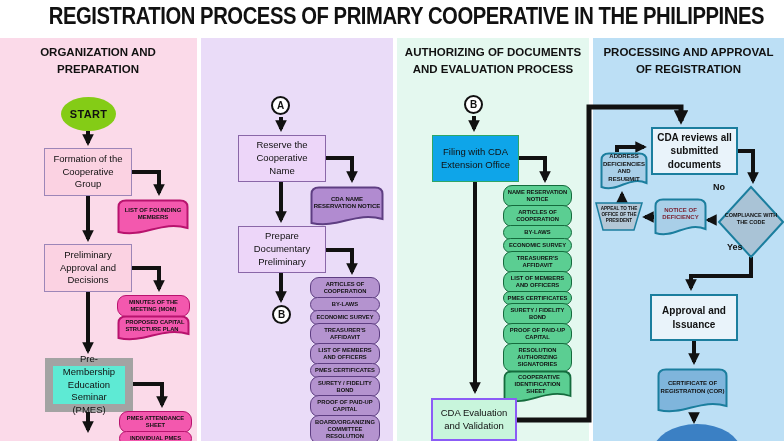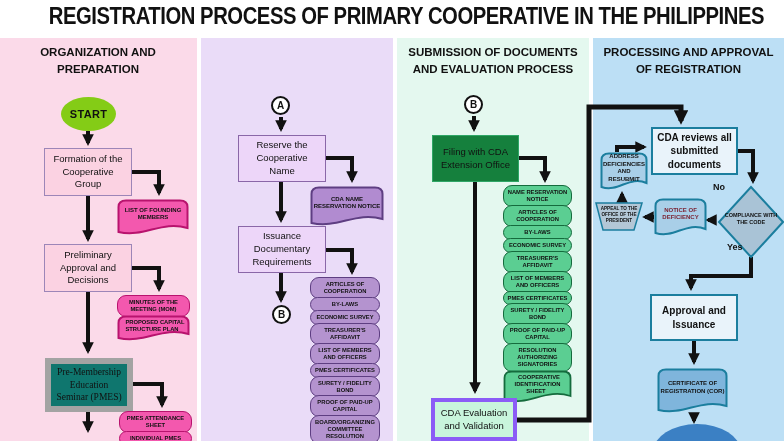--- a/index.html
+++ b/index.html
@@ -17,24 +17,24 @@
   #h1{left:8px;width:180px;}
   #h2{left:206px;width:182px;}
   #h3{left:400px;width:186px;}
   #h4{left:597px;width:183px;}
   svg.wires{position:absolute;inset:0;pointer-events:none;}
   .wire{fill:none;stroke:#111;stroke-width:4;marker-end:url(#ah);}
   .wire.thick{stroke-width:5;}
   .box{position:absolute;display:flex;align-items:center;justify-content:center;text-align:center;
        font-size:9.5px;line-height:1.35;padding:2px 4px;box-sizing:border-box;}
   .pinkbox{background:#FBD2E2;border:1.5px solid #9C86B8;}
-  .pmesbox{background:#0f766e;border:6px solid #a3a3a3;font-family:Liberation Serif, serif;}
+  .pmesbox{background:#5eead4;border:8px solid #a3a3a3;}
   .purplebox{background:#EDD6F9;border:1.5px solid #8A67A8;}
-  .greenbox{background:#15803d;border:1.5px solid #2FA666;}
-  .evalbox{background:#C8F5DC;border:4px solid #8b5cf6;}
+  .greenbox{background:#0ea5e9;border:1.5px solid #2FA666;}
+  .evalbox{background:#C8F5DC;border:2px solid #8b5cf6;}
   .bluebox{background:#E9F3FA;border:2px solid #1B7E9E;font-weight:700;font-size:10px;}
   .circ{position:absolute;width:19px;height:19px;border-radius:50%;background:#fff;border:2px solid #111;
         display:flex;align-items:center;justify-content:center;font-size:10px;font-weight:800;box-sizing:border-box;}
   .startnode{position:absolute;left:61px;top:97px;width:55px;height:34px;border-radius:50%;
         background:#84cc16;display:flex;align-items:center;justify-content:center;
         font-size:11px;font-weight:800;letter-spacing:.3px;}
   .endnode{position:absolute;left:653px;top:424px;width:88px;height:56px;border-radius:50%;background:#3B80C4;}
   .flag{position:absolute;display:flex;align-items:center;justify-content:center;text-align:center;
         font-size:6px;font-weight:700;line-height:1.25;}
   .flag .lbl{position:relative;z-index:1;padding:0 3px 6px 3px;}
@@ -66,21 +66,21 @@
 <div class="canvas">
 
   <div class="panel" id="p1"></div>
   <div class="panel" id="p2"></div>
   <div class="panel" id="p3"></div>
   <div class="panel" id="p4"></div>
 
   <div class="title"><span>REGISTRATION PROCESS OF PRIMARY COOPERATIVE  IN THE PHILIPPINES</span></div>
 
   <div class="hdr" id="h1">ORGANIZATION AND PREPARATION</div>
-  <div class="hdr" id="h3">SUBMISSION OF DOCUMENTS AND EVALUATION PROCESS</div>
+  <div class="hdr" id="h3">AUTHORIZING OF DOCUMENTS AND EVALUATION PROCESS</div>
   <div class="hdr" id="h4">PROCESSING AND APPROVAL OF REGISTRATION</div>
 
   <svg class="wires" width="784" height="441">
     <defs>
       <marker id="ah" viewBox="0 0 10 10" refX="7.5" refY="5" markerWidth="2.9" markerHeight="2.9" orient="auto-start-reverse">
         <path d="M0,0 L10,5 L0,10 z" fill="#111"></path>
       </marker>
     </defs>
 
     <polyline class="wire" points="88,131 88,143"></polyline>
@@ -138,21 +138,21 @@
   </div>
 
   <div class="circ" style="left:271px;top:96px;">A</div>
   <div class="box purplebox" style="left:238px;top:135px;width:88px;height:47px;">Reserve the Cooperative Name</div>
   <div class="flag fpurp" style="left:310px;top:186px;width:74px;height:40px;">
       <svg width="74" height="48" class="flag-svg">
         <path d="M1.5,8 Q1.5,1.5 9,1.5 H65 Q72.5,1.5 72.5,8 V33 C45.88,25 28.12,43 1.5,37 Z"></path>
       </svg>
     <span class="lbl">CDA NAME RESERVATION NOTICE</span>
   </div>
-  <div class="box purplebox" style="left:238px;top:226px;width:88px;height:47px;">Issuance Documentary Requirements</div>
+  <div class="box purplebox" style="left:238px;top:226px;width:88px;height:47px;">Prepare Documentary Preliminary</div>
   <div class="circ" style="left:272px;top:305px;">B</div>
   <div class="stack" style="left:310px;top:277px;width:70px;">
     <div class="stk-item spurp first">ARTICLES OF COOPERATION</div>
     <div class="stk-item spurp">BY-LAWS</div>
     <div class="stk-item spurp">ECONOMIC SURVEY</div>
     <div class="stk-item spurp">TREASURER'S AFFIDAVIT</div>
     <div class="stk-item spurp">LIST OF MEMBERS AND OFFICERS</div>
     <div class="stk-item spurp">PMES CERTIFICATES</div>
     <div class="stk-item spurp">SURETY / FIDELITY BOND</div>
     <div class="stk-item spurp">PROOF OF PAID-UP CAPITAL</div>

